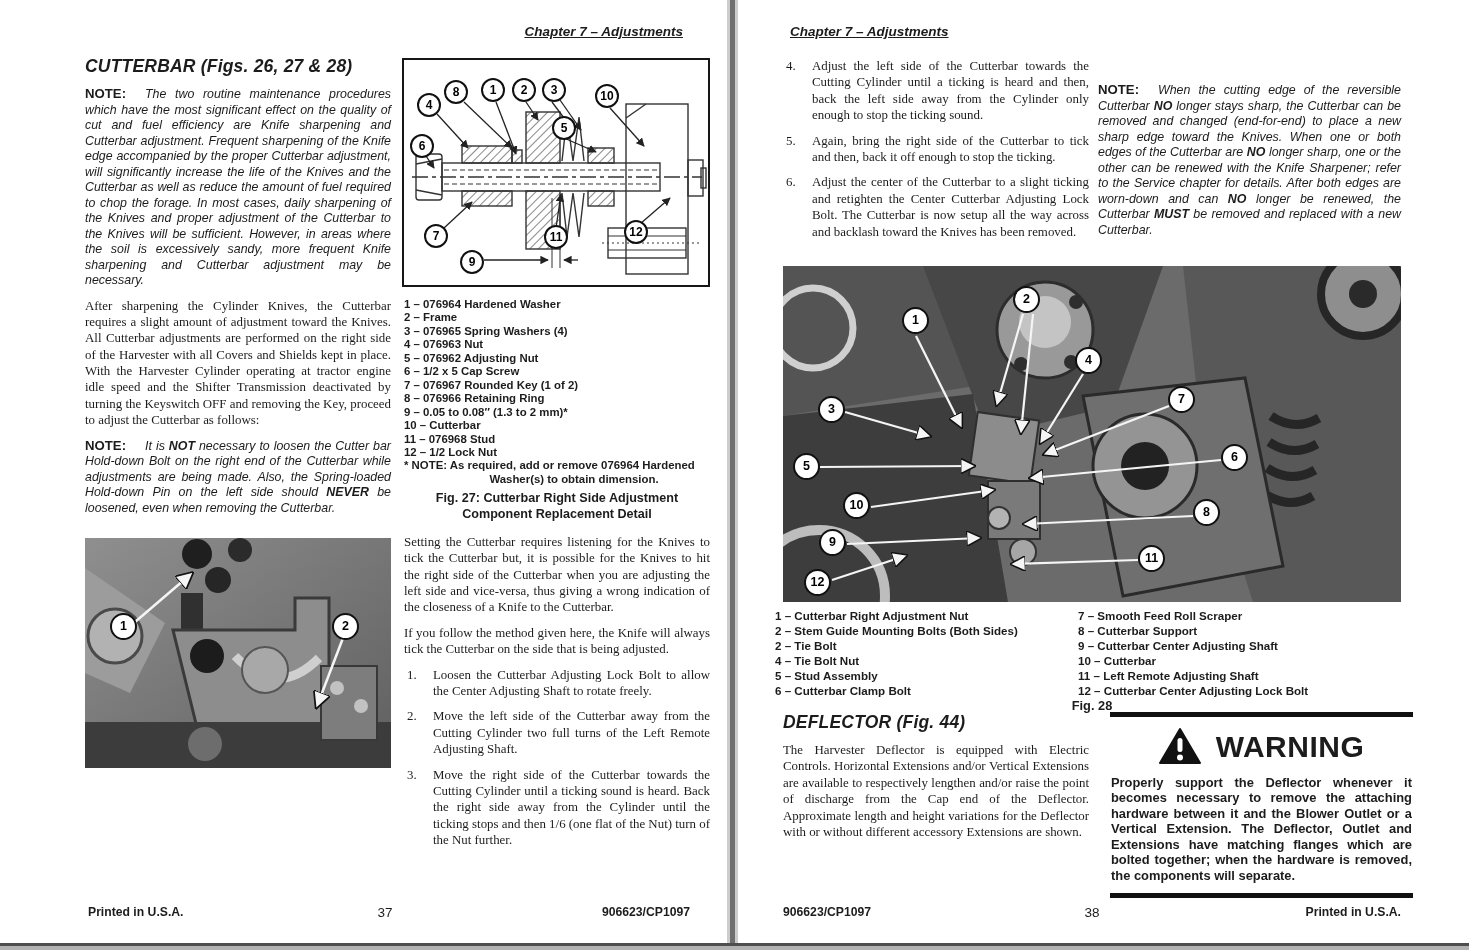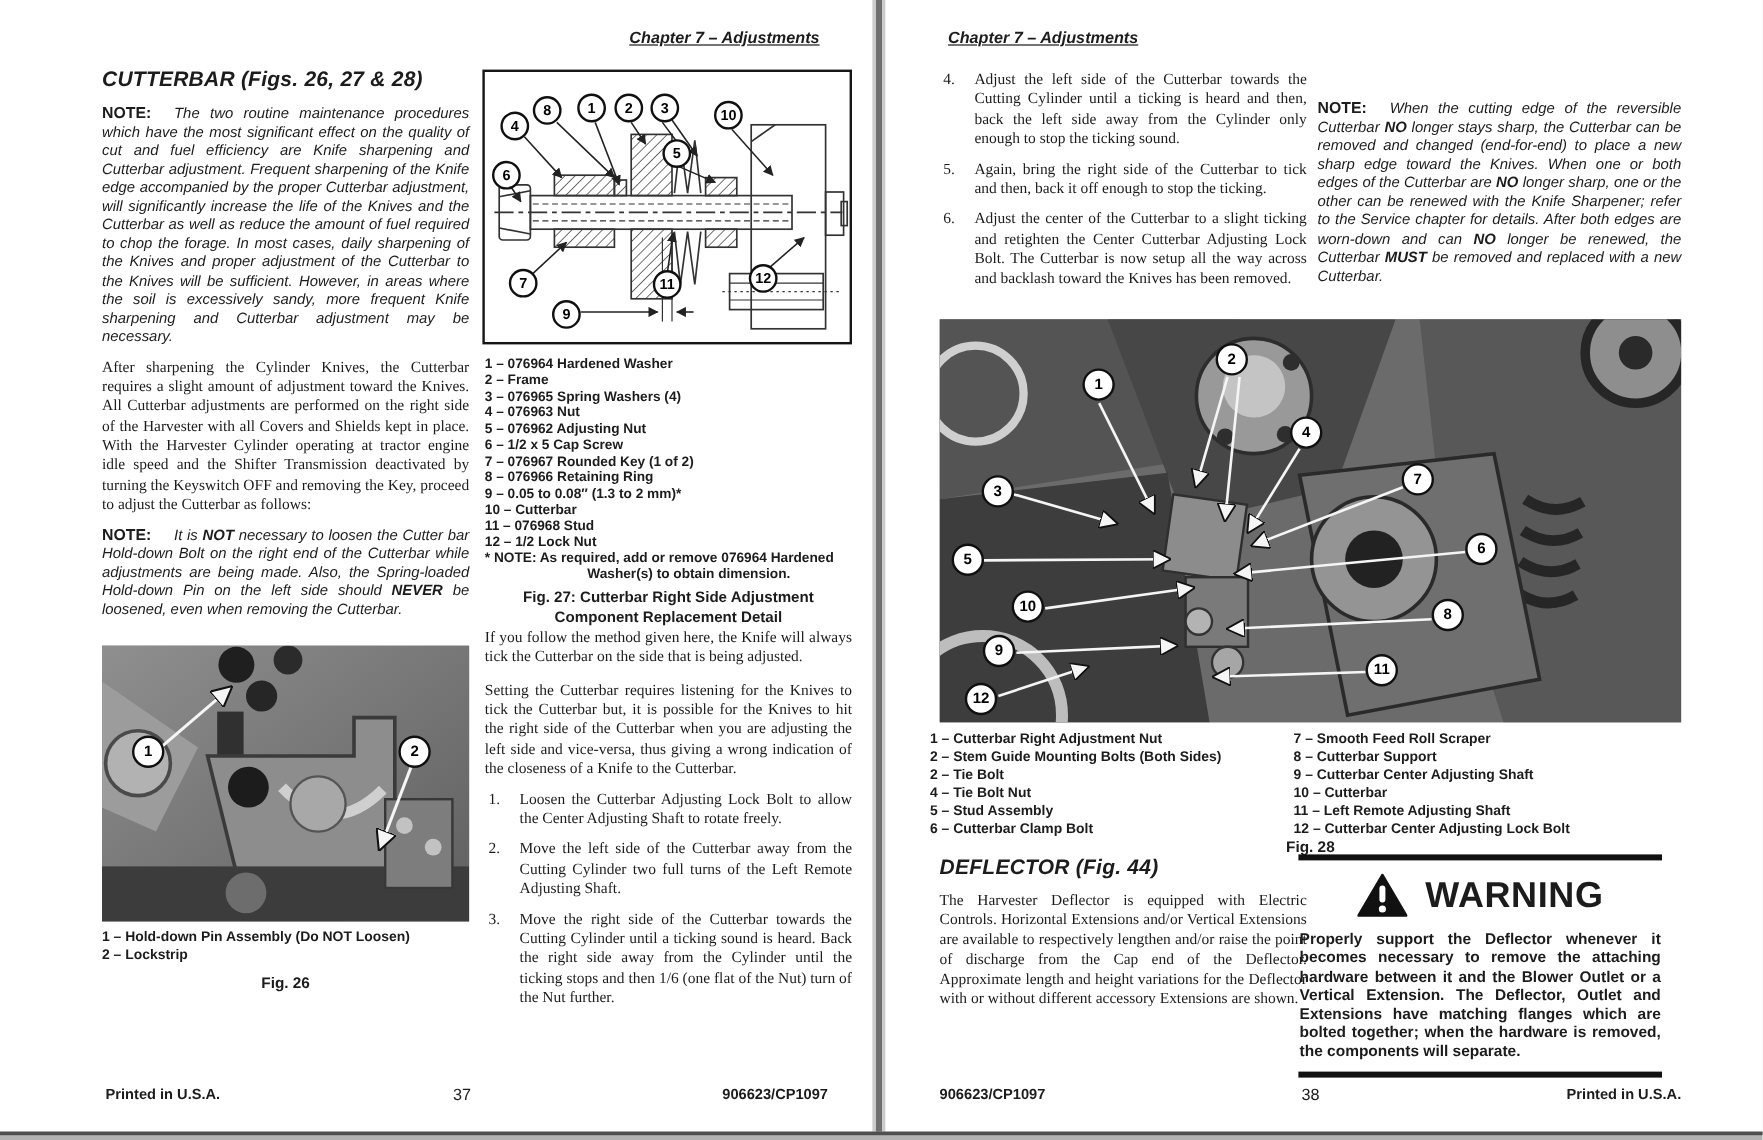--- a/index.html
+++ b/index.html
@@ -94,25 +94,20 @@
           <circle cx="120" cy="206" r="17" fill="#6d6d6d"></circle>
           <rect x="236" y="128" width="56" height="74" fill="#7d7d7d" stroke="#383838" stroke-width="2"></rect>
           <circle cx="252" cy="150" r="7" fill="#c2c2c2"></circle>
             <circle cx="276" cy="168" r="7" fill="#c2c2c2"></circle>
           <line x1="50" y1="84" x2="106" y2="36" stroke="#f5f5f5" stroke-width="2.5" marker-end="url(#aw26)"></line>
           <line x1="258" y1="100" x2="232" y2="168" stroke="#f5f5f5" stroke-width="2.5" marker-end="url(#aw26)"></line>
         </svg>
         <div class="callout co-lg" style="left:25px;top:75px;">1</div>
         <div class="callout co-lg" style="left:247px;top:75px;">2</div>
       </div>
-      <figcaption style="margin-top:5px;">
-        <div class="cap">1 – Hold-down Pin Assembly (Do NOT Loosen)</div>
-        <div class="cap">2 – Lockstrip</div>
-        <div class="figlabel">Fig.  26</div>
-      </figcaption>
     </figure>
 
     <div class="abs diagram" style="left:402px;top:58px;width:304px;height:225px;">
       <svg width="304" height="225" viewBox="0 0 304 225">
         <defs>
           <pattern id="hat" width="6" height="6" patternUnits="userSpaceOnUse" patternTransform="rotate(45)">
             <line x1="0" y1="0" x2="0" y2="6" stroke="#555" stroke-width="1.4"></line>
           </pattern>
           <marker id="ab" viewBox="0 0 10 10" refX="9" refY="5" markerWidth="6.5" markerHeight="6.5" orient="auto-start-reverse">
             <path d="M0,0 L10,5 L0,10 z" fill="#222"></path>
@@ -190,22 +185,22 @@
         <div class="pline">10 – Cutterbar</div>
         <div class="pline">11 – 076968 Stud</div>
         <div class="pline">12 – 1/2 Lock Nut</div>
         <div class="pline">* NOTE: As required, add or remove 076964 Hardened</div>
         <div class="pline pnote2">Washer(s) to obtain dimension.</div>
       </div>
       <div class="fig27cap">
         <div>Fig.  27: Cutterbar Right Side Adjustment</div>
         <div>Component Replacement Detail</div>
       </div>
+      <p class="serif" style="margin-top:11px;">Setting the Cutterbar requires listening for the Knives to tick the Cutterbar but, it is possible for the Knives to hit the right side of the Cutterbar when you are adjusting the left side and vice-versa, thus giving a wrong indication of the closeness of a Knife to the Cutterbar.</p>
       <p class="serif">If you follow the method given here, the Knife will always tick the Cutterbar on the side that is being adjusted.</p>
-      <p class="serif" style="margin-top:11px;">Setting the Cutterbar requires listening for the Knives to tick the Cutterbar but, it is possible for the Knives to hit the right side of the Cutterbar when you are adjusting the left side and vice-versa, thus giving a wrong indication of the closeness of a Knife to the Cutterbar.</p>
       <div class="steps">
         <div class="step">
           <span class="step-num">1.</span>
           <span class="step-text">Loosen the Cutterbar Adjusting Lock Bolt to allow the Center Adjusting Shaft to rotate freely.</span>
         </div>
         <div class="step">
           <span class="step-num">2.</span>
           <span class="step-text">Move the left side of the Cutterbar away from the Cutting Cylinder two full turns of the Left Remote Adjusting Shaft.</span>
         </div>
         <div class="step">
@@ -321,21 +316,21 @@
       <div class="cap">11 – Left Remote Adjusting Shaft</div>
       <div class="cap">12 – Cutterbar Center Adjusting Lock Bolt</div>
     </div>
     <div class="abs figlabel" style="left:45px;top:690px;width:618px;">Fig.  28</div>
 
     <div class="abs" style="left:45px;top:712px;width:306px;">
       <h2 class="sec">DEFLECTOR (Fig. 44)</h2>
       <p class="serif">The Harvester Deflector is equipped with Electric Controls. Horizontal Extensions and/or Vertical Extensions are available to respectively lengthen and/or raise the point of discharge from the Cap end of the Deflector. Approximate length and height variations for the Deflector with or without different accessory Extensions are shown.</p>
     </div>
 
-    <div class="abs warnbox" style="left:344px;top:712px;width:303px;">
+    <div class="abs warnbox" style="left:372px;top:712px;width:303px;">
       <div class="warnhead">
         <svg width="42" height="38" viewBox="0 0 42 38">
           <path d="M21,1 L41,35 L1,35 Z" fill="#111" stroke="#111" stroke-width="2" stroke-linejoin="round"></path>
           <rect x="18.5" y="10" width="5" height="14" rx="2.5" fill="#fff"></rect>
           <circle cx="21" cy="29.5" r="3" fill="#fff"></circle>
         </svg>
         <span class="warntitle">WARNING</span>
       </div>
       <div class="warntext">Properly support the Deflector whenever it becomes necessary to remove the attaching hardware between it and the Blower Outlet or a Vertical Extension. The Deflector, Outlet and Extensions have matching flanges which are bolted together; when the hardware is removed, the components will separate.</div>
     </div>

